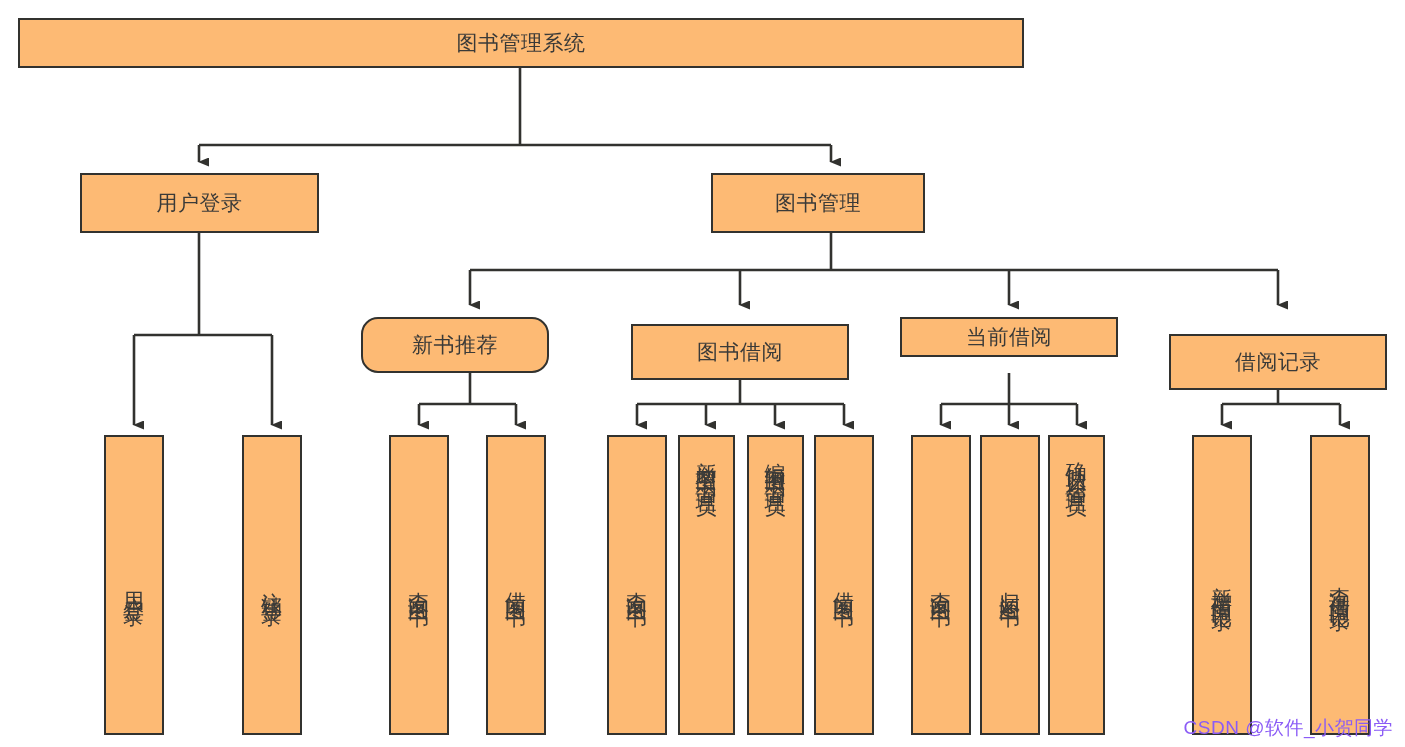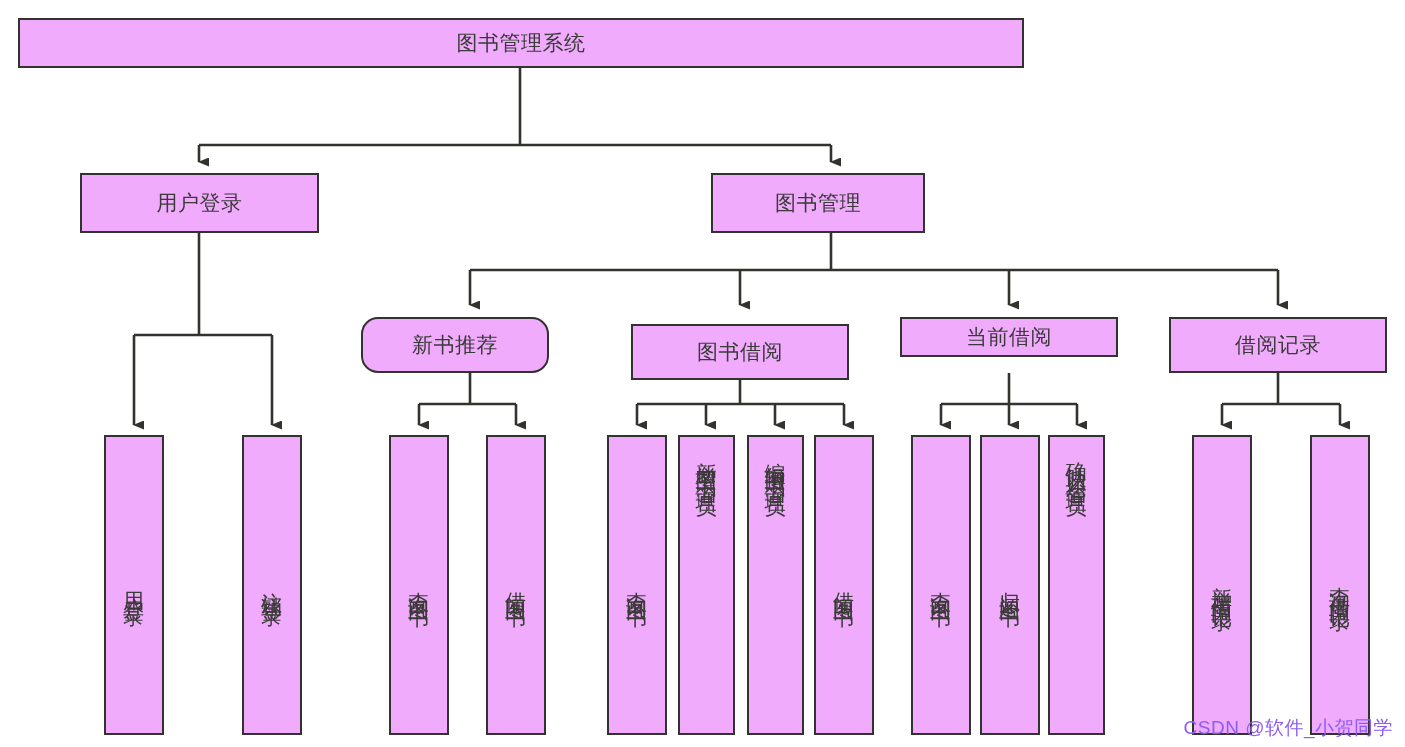--- a/index.html
+++ b/index.html
@@ -21,21 +21,21 @@
   #edge-layer {
     position: absolute;
     left: 0;
     top: 0;
     width: 1405px;
     height: 747px;
   }
   .node {
     position: absolute;
     box-sizing: border-box;
-    background: #f0abfc;
+    background: #fdba74;
     border: 2px solid #32322f;
     display: flex;
     align-items: center;
     justify-content: center;
     z-index: 2;
   }
   .node-label {
     color: #3a3a38;
     font-size: 21px;
     line-height: 1.28;
@@ -151,21 +151,21 @@
   </div>
 
   <div class="node horiz" style="left:631px; top:324px; width:218px; height:56px;">
     <span class="node-label">图书借阅</span>
   </div>
 
   <div class="node horiz" style="left:900px; top:317px; width:218px; height:40px;">
     <span class="node-label">当前借阅</span>
   </div>
 
-  <div class="node horiz" style="left:1169px; top:317px; width:218px; height:56px;">
+  <div class="node horiz" style="left:1169px; top:334px; width:218px; height:56px;">
     <span class="node-label">借阅记录</span>
   </div>
 
   <div class="node vert centered" style="left:104px; top:435px; width:60px; height:300px;">
     <span class="node-label">用户登录</span>
   </div>
 
   <div class="node vert centered" style="left:242px; top:435px; width:60px; height:300px;">
     <span class="node-label">注销登录</span>
   </div>

